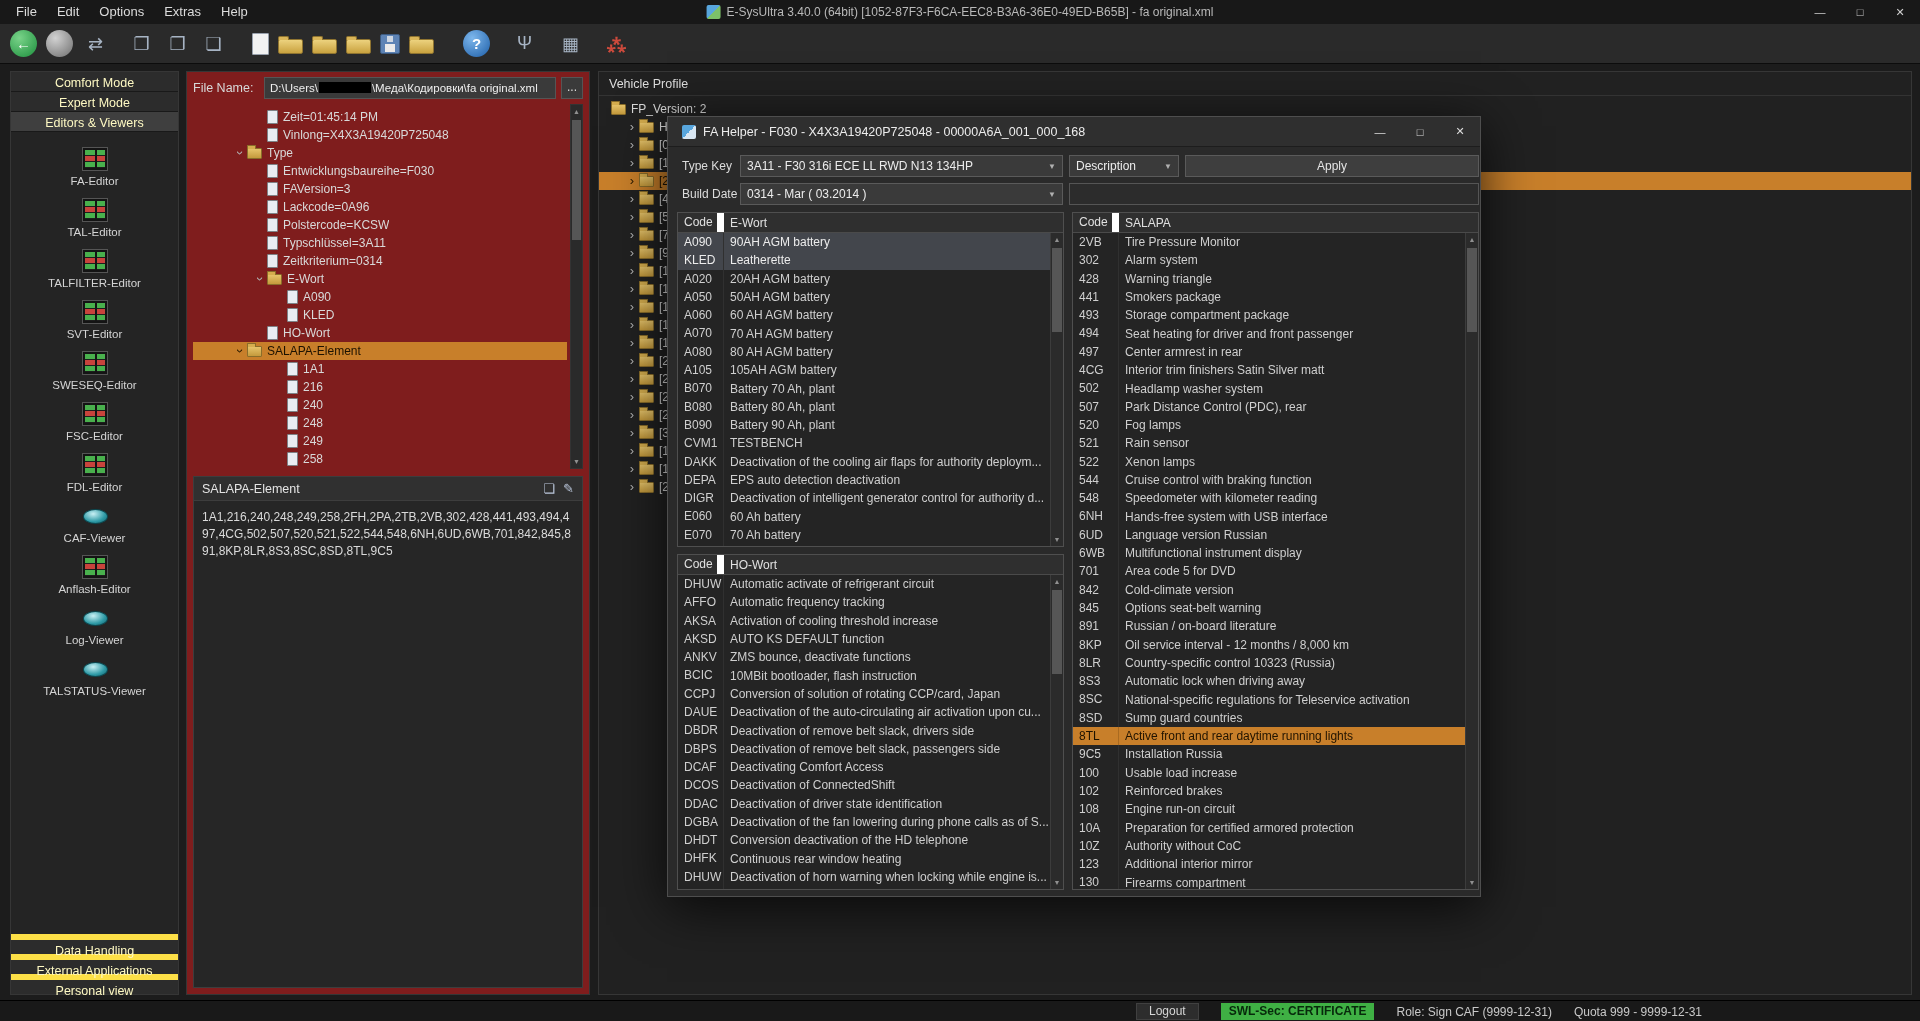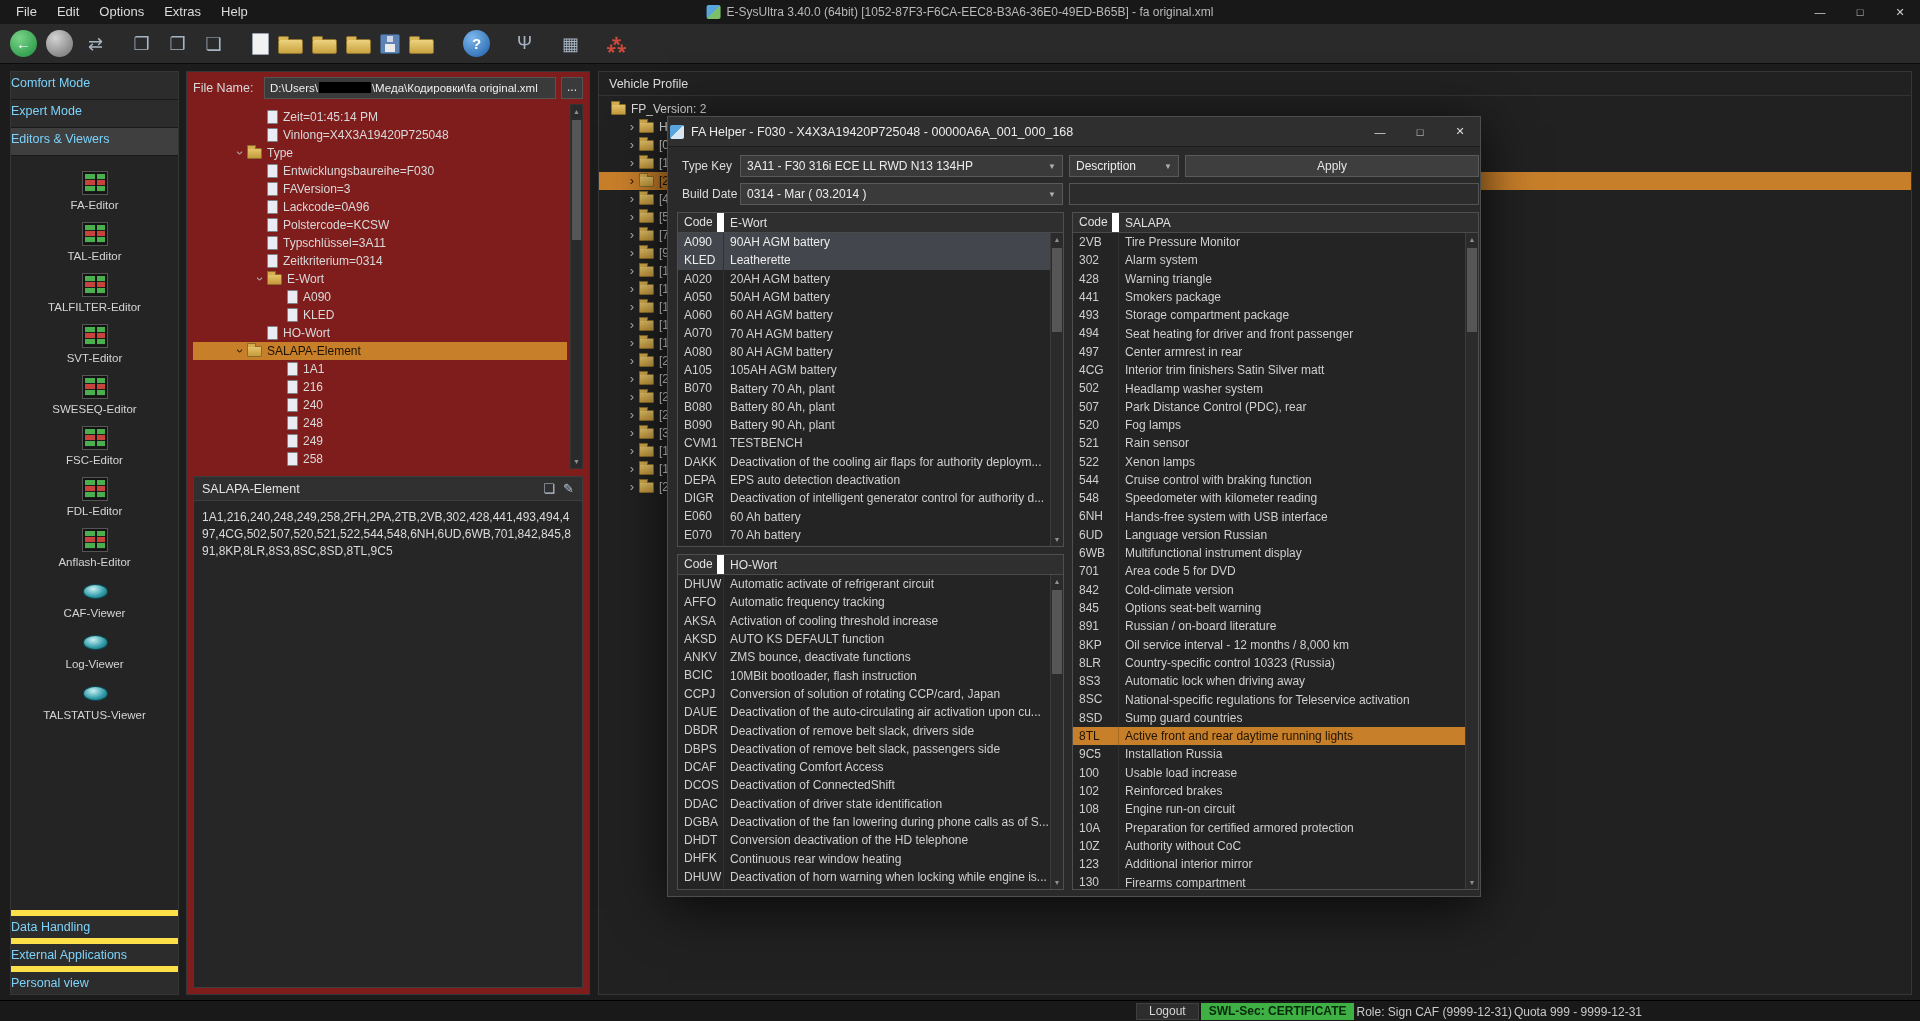--- a/index.html
+++ b/index.html
@@ -34,21 +34,21 @@
   .k-glyph-red{color:#cc4a3c;font-size:17px;font-weight:bold;}
   .k-doc{width:17px;height:22px;background:#f2f2f2;border:1px solid #98a0ac;border-radius:1px;}
   .k-folder{width:25px;height:15px;background:linear-gradient(#ecd27e,#c9a23f);border:1px solid #8f7430;border-radius:2px;position:relative;margin-top:6px;}
   .k-folder::before{content:"";position:absolute;left:-1px;top:-4px;width:9px;height:3px;background:#d9b558;border:1px solid #8f7430;border-bottom:none;border-radius:2px 2px 0 0;}
   .k-disk{width:20px;height:20px;background:#5d83b5;border:1px solid #3c5a80;border-radius:2px;position:relative;}
   .k-disk::before{content:"";position:absolute;left:4px;right:4px;bottom:1px;height:8px;background:#eaeaea;}
   .k-disk::after{content:"";position:absolute;left:6px;right:6px;top:1px;height:6px;background:#cdd6e2;}
 
   
   .sidebar{position:absolute;left:10px;top:71px;width:169px;height:924px;background:#242424;border:1px solid #363636;}
-  .mode-btn{height:28px;line-height:23px;font-size:12.5px;color:#7dd3fc;
+  .mode-btn{height:20px;line-height:23px;text-align:center;font-size:12.5px;color:#fef9c3;
     background:#2c2c2c;border-bottom:1px solid #191919;}
   .mode-btn.active{background:#3f3f3f;}
   .editor-list{padding-top:10px;}
   .editor-item{padding:5px 2px 6px;text-align:center;}
   .eicon{display:block;margin:0 auto;width:26px;height:24px;position:relative;}
   .eicon.grid{background:#141414;border:1px solid #555;}
   .eicon.grid::before{content:"";position:absolute;inset:2px;background:
     linear-gradient(to bottom,#49b04d 0 5px,#1d1d1d 5px 6px,#c8433c 6px 11px,#1d1d1d 11px 12px,#49b04d 12px 17px,#1d1d1d 17px 18px,#d2cf4a 18px);}
   .eicon.grid::after{content:"";position:absolute;top:2px;bottom:2px;left:50%;width:2px;background:#141414;}
   .eicon.disc::before{content:"";position:absolute;left:1px;top:5px;width:23px;height:13px;border-radius:50%;
@@ -90,30 +90,30 @@
   .vehicle-panel{position:absolute;left:598px;top:71px;right:8px;height:924px;background:#212121;border:1px solid #363636;}
   .vp-title{height:24px;line-height:24px;padding-left:10px;font-size:12.5px;color:#ddd;border-bottom:1px solid #333;}
   .vp-tree{position:absolute;top:28px;left:0;right:0;bottom:0;overflow:hidden;}
   .vp-tree .root{padding-left:12px;}
   .vrow{padding-left:26px;}
   .vrow.hl{background:#c87f2a;color:#1c1200;}
   .vrow.hl .chev{color:#2a1a00;}
 
   
   .statusbar{position:absolute;left:0;right:0;top:1000px;height:21px;background:#191919;border-top:1px solid #000;}
-  .sb-group{position:absolute;left:1136px;top:2px;height:17px;display:flex;gap:2px;align-items:center;font-size:12px;}
+  .sb-group{position:absolute;left:1136px;top:2px;height:17px;display:flex;gap:22px;align-items:center;font-size:12px;}
   .sb-logout{background:#2d2d2d;border:1px solid #404040;padding:0 12px;height:17px;line-height:15px;color:#d6d6d6;}
   .sb-badge{background:#3fb044;color:#07290b;padding:0 8px;height:17px;line-height:17px;font-weight:bold;}
   .sb-text{color:#c9c9c9;}
 
   
   .dialog{position:absolute;left:667px;top:116px;width:814px;height:781px;background:#2a2a2a;
     border:1px solid #4e4e4e;box-shadow:0 10px 50px rgba(0,0,0,.75);z-index:10;}
   .dlg-title{position:absolute;top:0;left:0;right:0;height:30px;background:#2f2f2f;border-bottom:1px solid #1d1d1d;
-    display:flex;align-items:center;padding-left:2px;}
+    display:flex;align-items:center;padding-left:14px;}
   .dlg-icon{width:14px;height:14px;border-radius:2px;background:linear-gradient(135deg,#58a6dd 0 50%,#d8e6f2 50%);margin-right:7px;flex:none;}
   .dlg-title-text{font-size:12.5px;color:#ececec;white-space:nowrap;overflow:hidden;}
   .dlg-controls{margin-left:auto;display:flex;flex:none;}
   .dlg-btn{width:40px;height:30px;display:flex;align-items:center;justify-content:center;font-size:11px;color:#ddd;}
   .dlabel{position:absolute;font-size:12px;color:#dcdcdc;height:22px;line-height:22px;left:14px;}
   .combo{position:absolute;height:22px;background:#3a3a3a;border:1px solid #5a5a5a;display:flex;
     align-items:center;padding:0 6px;font-size:12px;color:#ececec;}
   .cval{white-space:nowrap;overflow:hidden;}
   .carr{margin-left:auto;font-size:8px;color:#b0b0b0;padding-left:6px;}
   .r1{top:38px;} .r2{top:66px;}
@@ -213,26 +213,26 @@
         </div>
         <div class="editor-item">
           <span class="eicon grid"></span>
           <div class="elabel">FSC-Editor</div>
         </div>
         <div class="editor-item">
           <span class="eicon grid"></span>
           <div class="elabel">FDL-Editor</div>
         </div>
         <div class="editor-item">
+          <span class="eicon disc"></span>
+          <div class="elabel">CAF-Viewer</div>
+        </div>
+        <div class="editor-item">
           <span class="eicon grid"></span>
           <div class="elabel">Anflash-Editor</div>
-        </div>
-        <div class="editor-item">
-          <span class="eicon disc"></span>
-          <div class="elabel">CAF-Viewer</div>
         </div>
         <div class="editor-item">
           <span class="eicon disc"></span>
           <div class="elabel">Log-Viewer</div>
         </div>
         <div class="editor-item">
           <span class="eicon disc"></span>
           <div class="elabel">TALSTATUS-Viewer</div>
         </div>
       </div>

